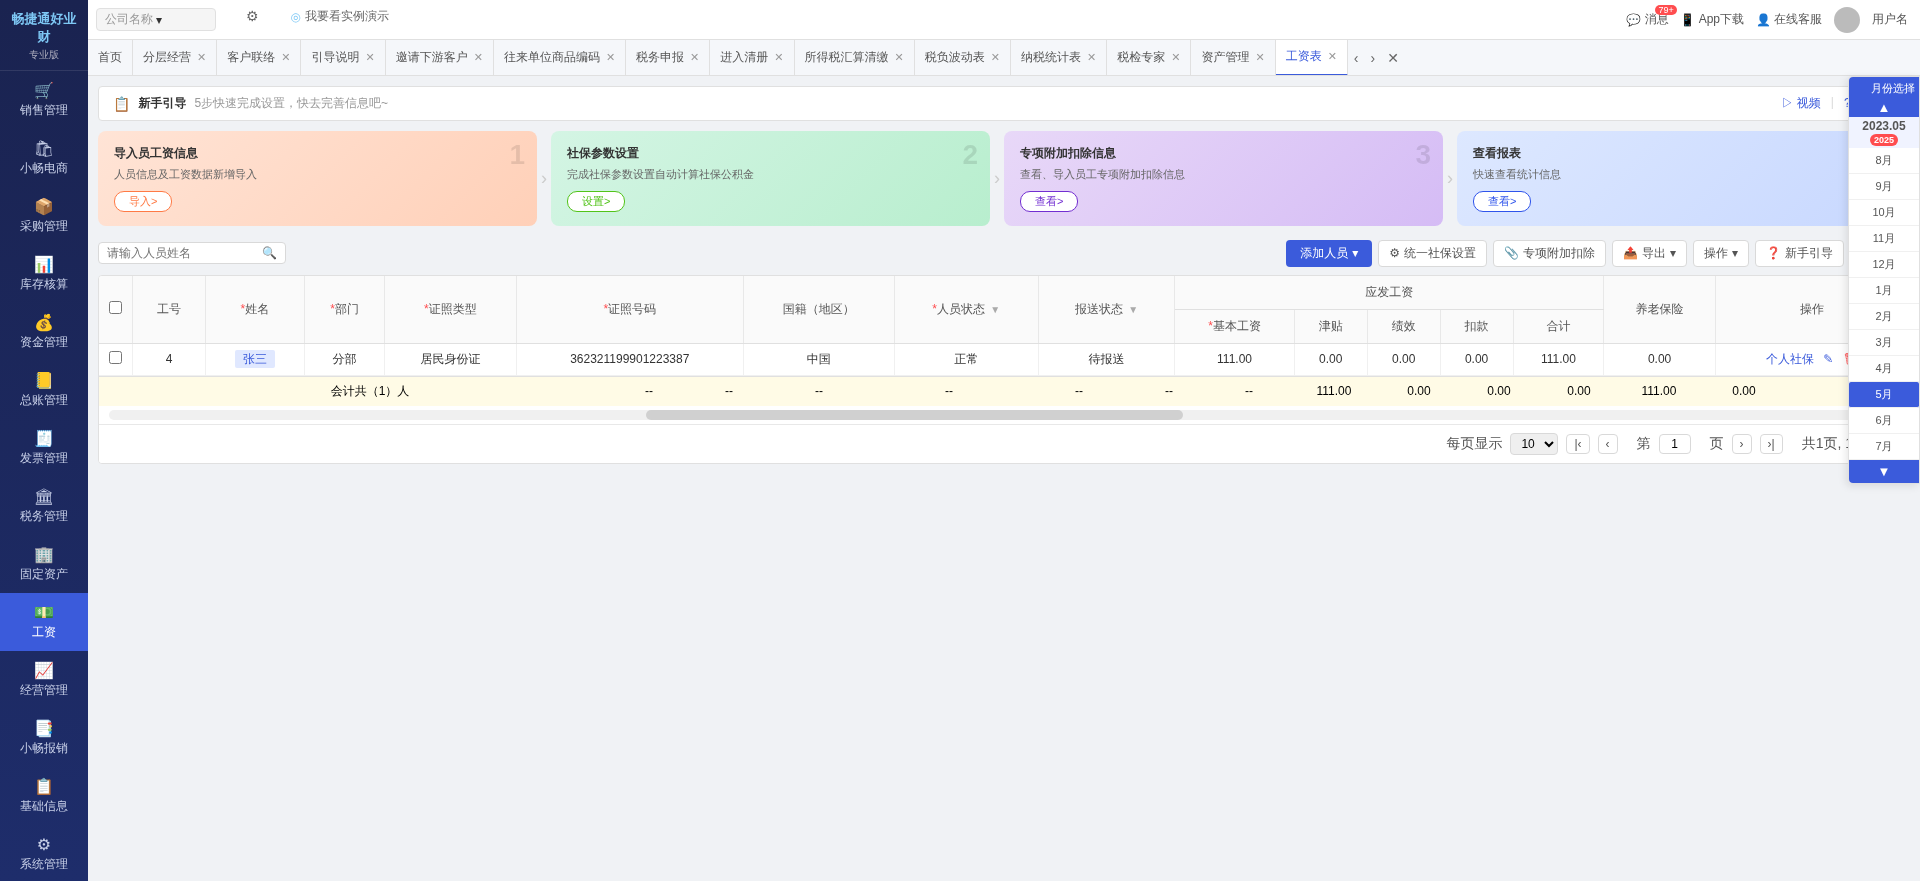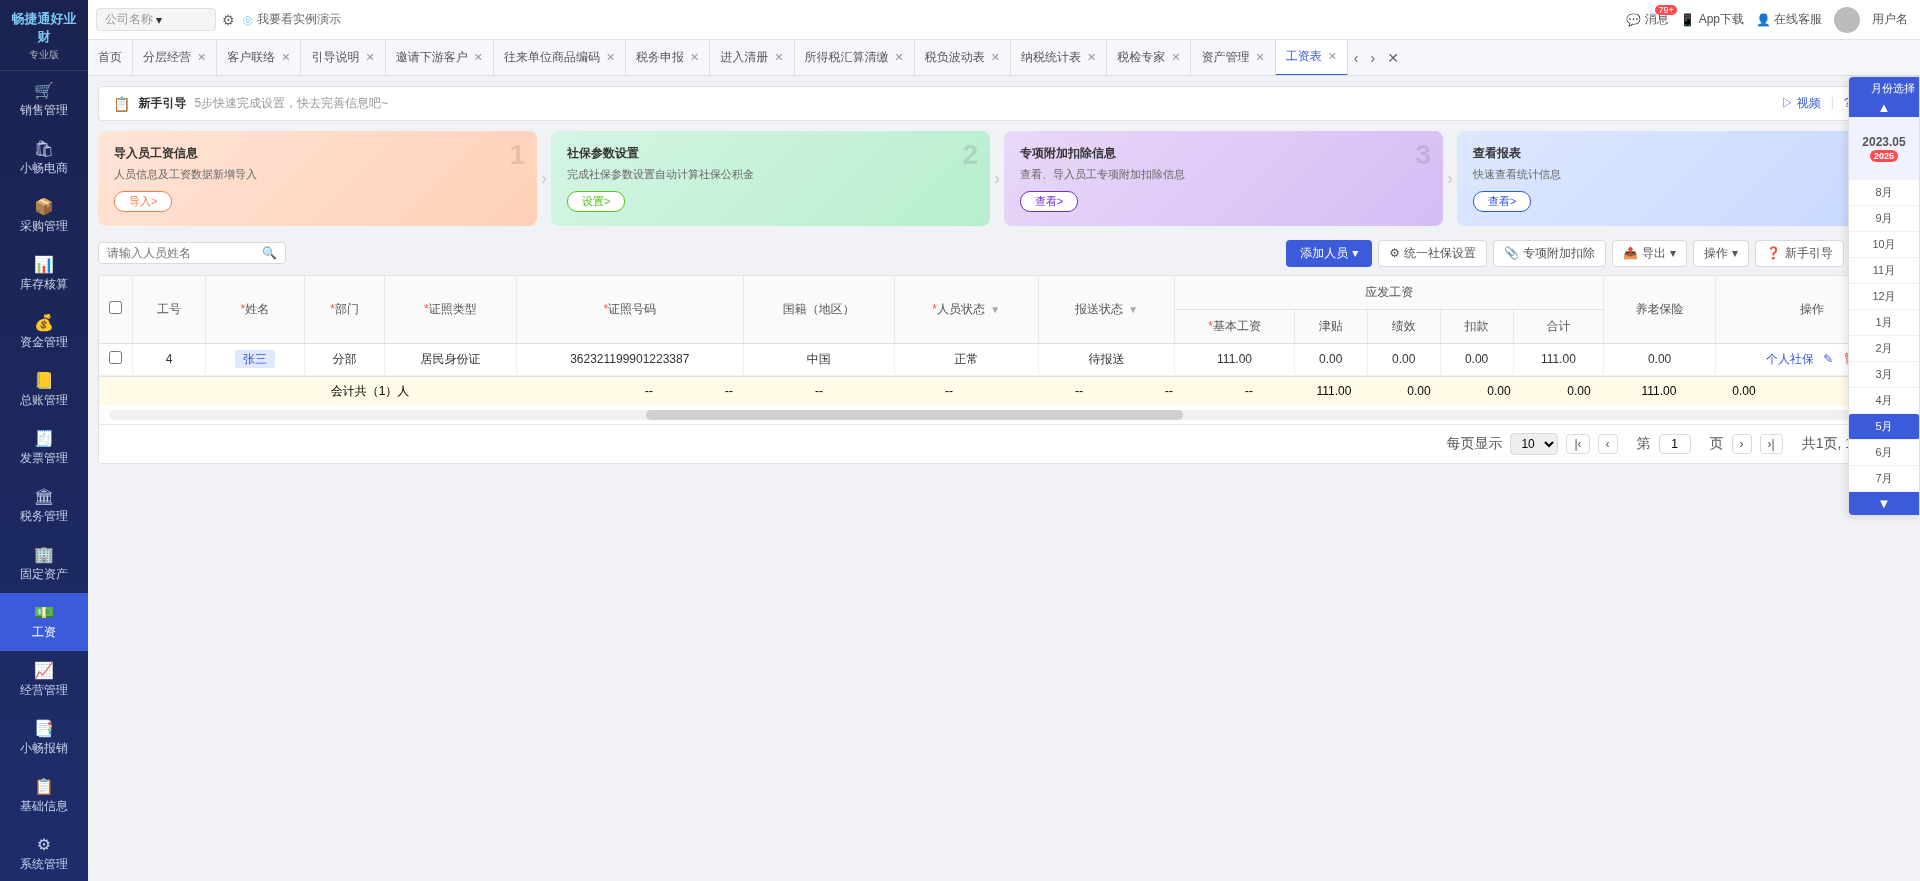--- a/index.html
+++ b/index.html
@@ -24,21 +24,21 @@
     .sidebar-item.active { background: #3b5bdb; color: #fff; }
     .sidebar-item .icon { font-size: 16px; display: block; margin-bottom: 2px; }
 
     
     .topbar {
       position: fixed; left: 88px; top: 0; right: 0; height: 40px;
       background: #fff; border-bottom: 1px solid #e0e0e0;
       display: flex; align-items: center; z-index: 99;
     }
     .topbar-left {
-      display: flex; align-items: center; flex: 1; overflow: hidden; padding: 0 8px;
+      display: flex; align-items: flex-start; flex: 1; overflow: hidden; padding: 0 8px; gap: 24px;
     }
     .topbar-company {
       display: flex; align-items: center; background: #f5f5f5; border: 1px solid #e0e0e0;
       border-radius: 4px; padding: 2px 8px; cursor: pointer; min-width: 120px; margin-right: 6px;
     }
     .topbar-company span { font-size: 12px; color: #333; flex: 1; }
     .topbar-gear { color: #666; font-size: 14px; margin-right: 8px; cursor: pointer; }
     .topbar-demo { color: #666; font-size: 12px; cursor: pointer; display: flex; align-items: center; gap: 4px; }
     .topbar-demo .demo-icon { color: #7ec8f5; }
     .topbar-right {
@@ -172,21 +172,21 @@
     
     .month-panel {
       position: fixed; right: 0; top: 76px; width: 72px;
       background: #fff; border: 1px solid #e0e0e0; border-radius: 4px 0 0 4px;
       z-index: 200; box-shadow: -2px 2px 8px rgba(0,0,0,0.1);
     }
     .month-panel-header {
       text-align: right; padding: 4px 4px 2px; font-size: 11px; color: #fff;
       background: #3b5bdb; border-radius: 4px 0 0 0;
     }
-    .month-panel-year { text-align: center; padding: 18px 0; font-size: 11px; color: #555; font-weight: bold; background: #f0f3ff; }
+    .month-panel-year { text-align: center; padding: 2px 0; font-size: 11px; color: #555; font-weight: bold; background: #f0f3ff; }
     .month-panel-nav {
       display: flex; align-items: center; justify-content: center;
       background: #3b5bdb; color: #fff; padding: 2px; cursor: pointer; font-size: 13px;
     }
     .month-item {
       padding: 5px 4px; text-align: center; cursor: pointer; font-size: 11px; color: #555;
       border-bottom: 1px solid #f0f0f0;
     }
     .month-item.active { background: #3b5bdb; color: #fff; border-radius: 2px; }
     .month-nav-bottom { display: flex; justify-content: center; padding: 4px; background: #3b5bdb; border-radius: 0 0 0 4px; cursor: pointer; }

